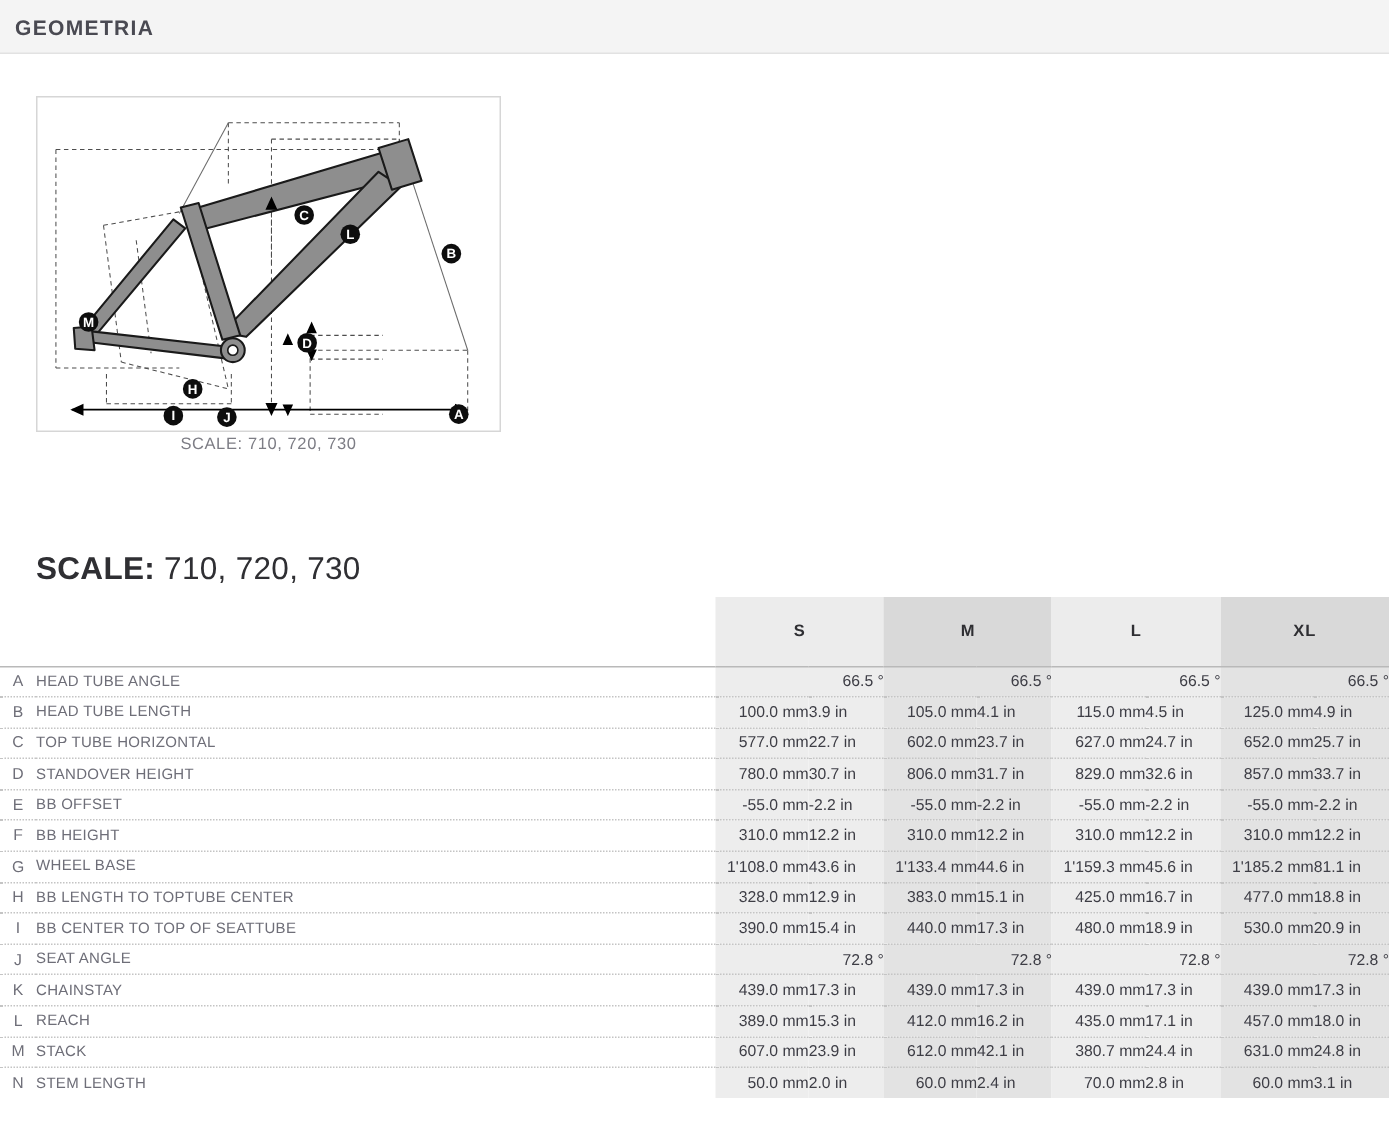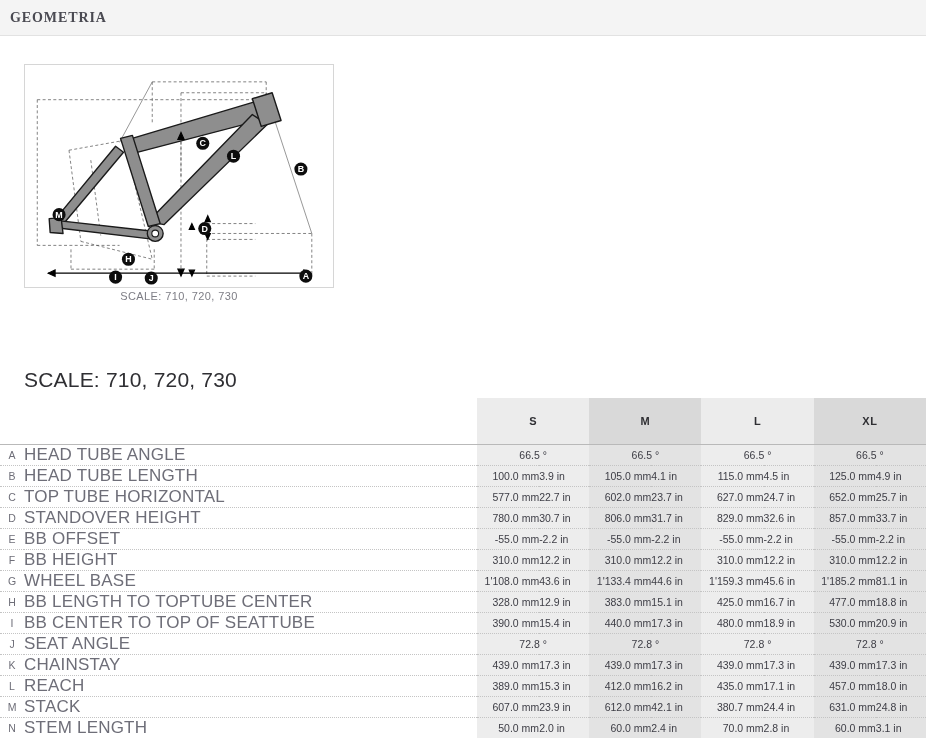--- a/index.html
+++ b/index.html
@@ -18,21 +18,20 @@
     border-bottom: 1px solid #e2e2e2;
     display: flex;
     align-items: center;
     padding-left: 10px;
   }
   #page-title {
     font-size: 14px;
     font-weight: bold;
     color: #4a4a52;
     letter-spacing: 0.9px;
-    font-family: Liberation Serif, serif;
   }
 
   
   #diagram-panel {
     position: absolute;
     left: 24px; top: 64px;
     width: 310px; height: 224px;
     border: 1px solid #d6d6d6;
     background: #ffffff;
   }
@@ -49,21 +48,21 @@
 
   
   #model-heading {
     position: absolute;
     left: 24px; top: 368px;
     font-size: 21px;
     color: #2f2f33;
     letter-spacing: 0.2px;
     white-space: nowrap;
   }
-  #model-heading .strong { font-weight: normal; }
+  #model-heading .strong { font-weight: bold; }
 
   
   #geo-table {
     position: absolute;
     left: 0; top: 398px;
     width: 926px;
     border-collapse: collapse;
     table-layout: fixed;
   }
   #geo-table td, #geo-table th { padding: 0; }
@@ -90,38 +89,38 @@
   
   .drow td { height: 20.6px; }
   .drow .letter {
     font-size: 10.5px;
     color: #6e6e78;
     text-align: center;
     vertical-align: middle;
     border-top: 1px dotted #c4c4c4;
   }
   .drow .label {
-    font-size: 17px;
+    font-size: 10px;
     color: #6e6e78;
     letter-spacing: 0.2px;
     vertical-align: middle;
     padding-left: 14px;
     border-top: 1px dotted #c4c4c4;
     margin-left: 19px;
   }
   .drow .val {
     font-size: 10.5px;
     color: #3d3d45;
     vertical-align: middle;
     border-top: 1px dotted #c4c4c4;
     white-space: nowrap;
   }
   .val.mm { text-align: right; padding-right: 5px; margin-top: 46px; }
   .val.in { text-align: left; padding-right: 13px; }
-  .val.single { text-align: center; padding-right: 0; }
+  .val.single { text-align: right; padding-right: 0; }
 
   .tint-light { background: #ededed; }
   .tint-dark  { background: #e3e3e3; }
 
   .drow.first td { border-top: 1px solid #b9b9b9; }
 
   
   .badge-txt {
     font-family: "Liberation Sans", sans-serif;
     font-size: 9px;

